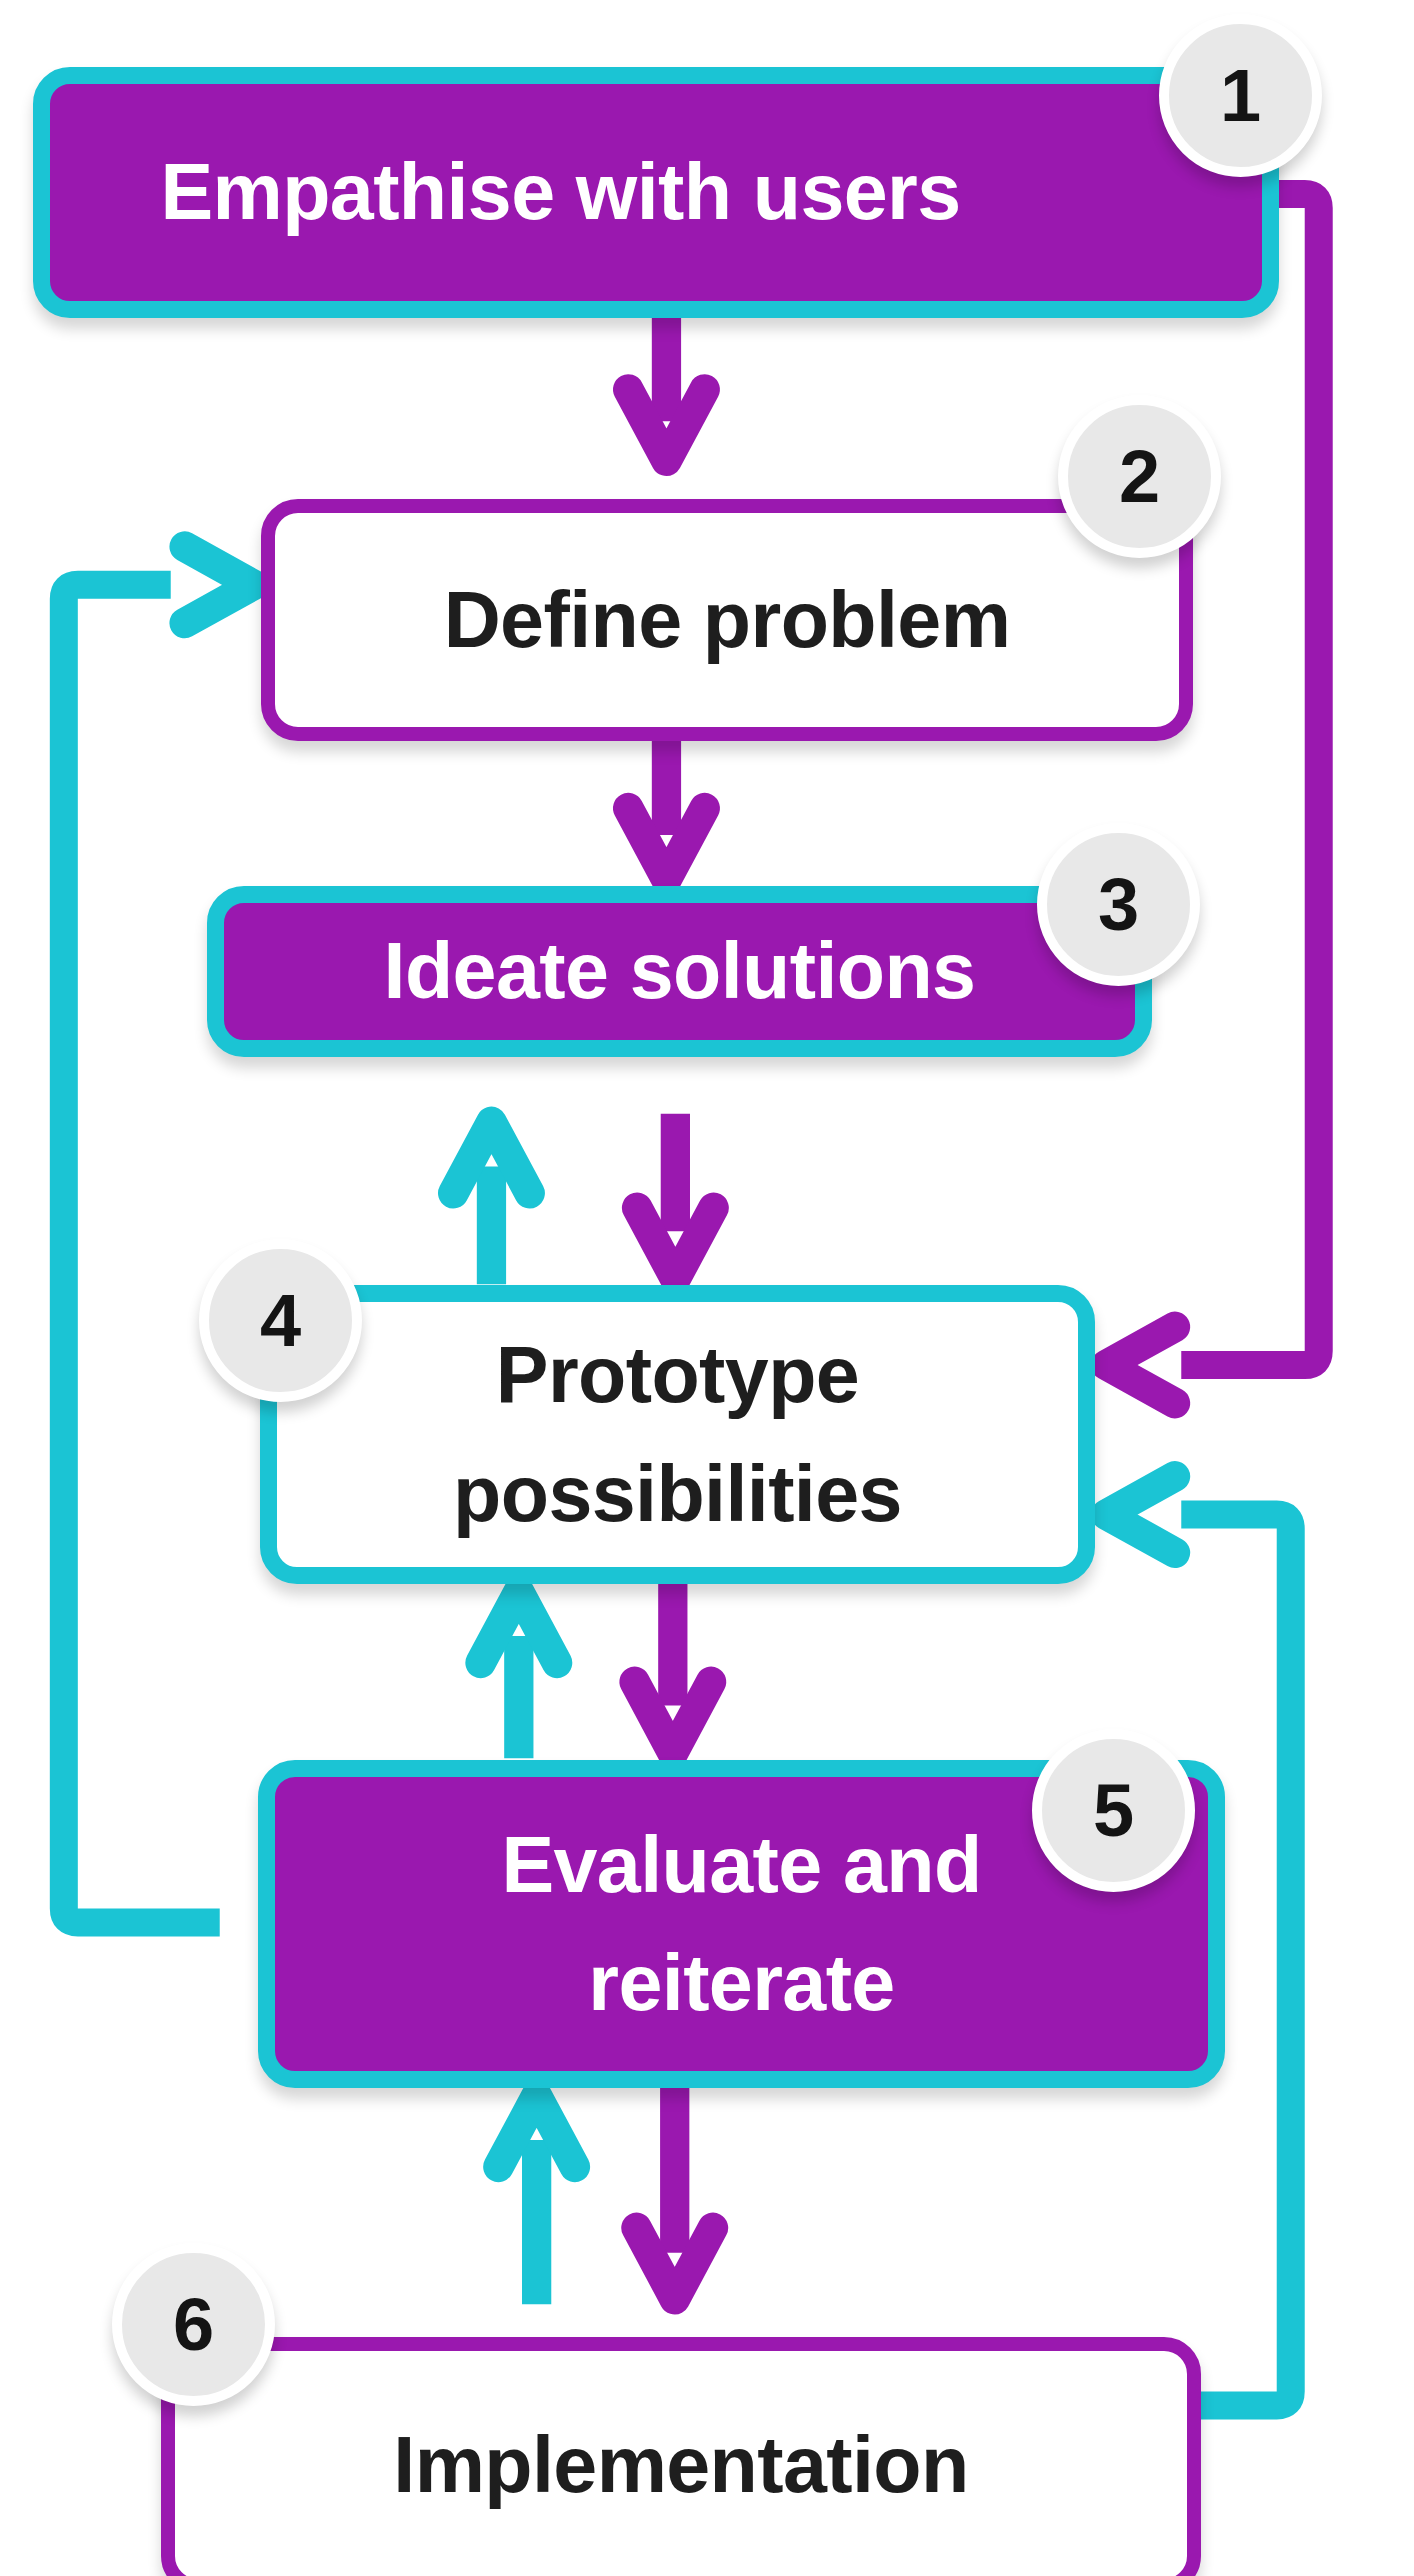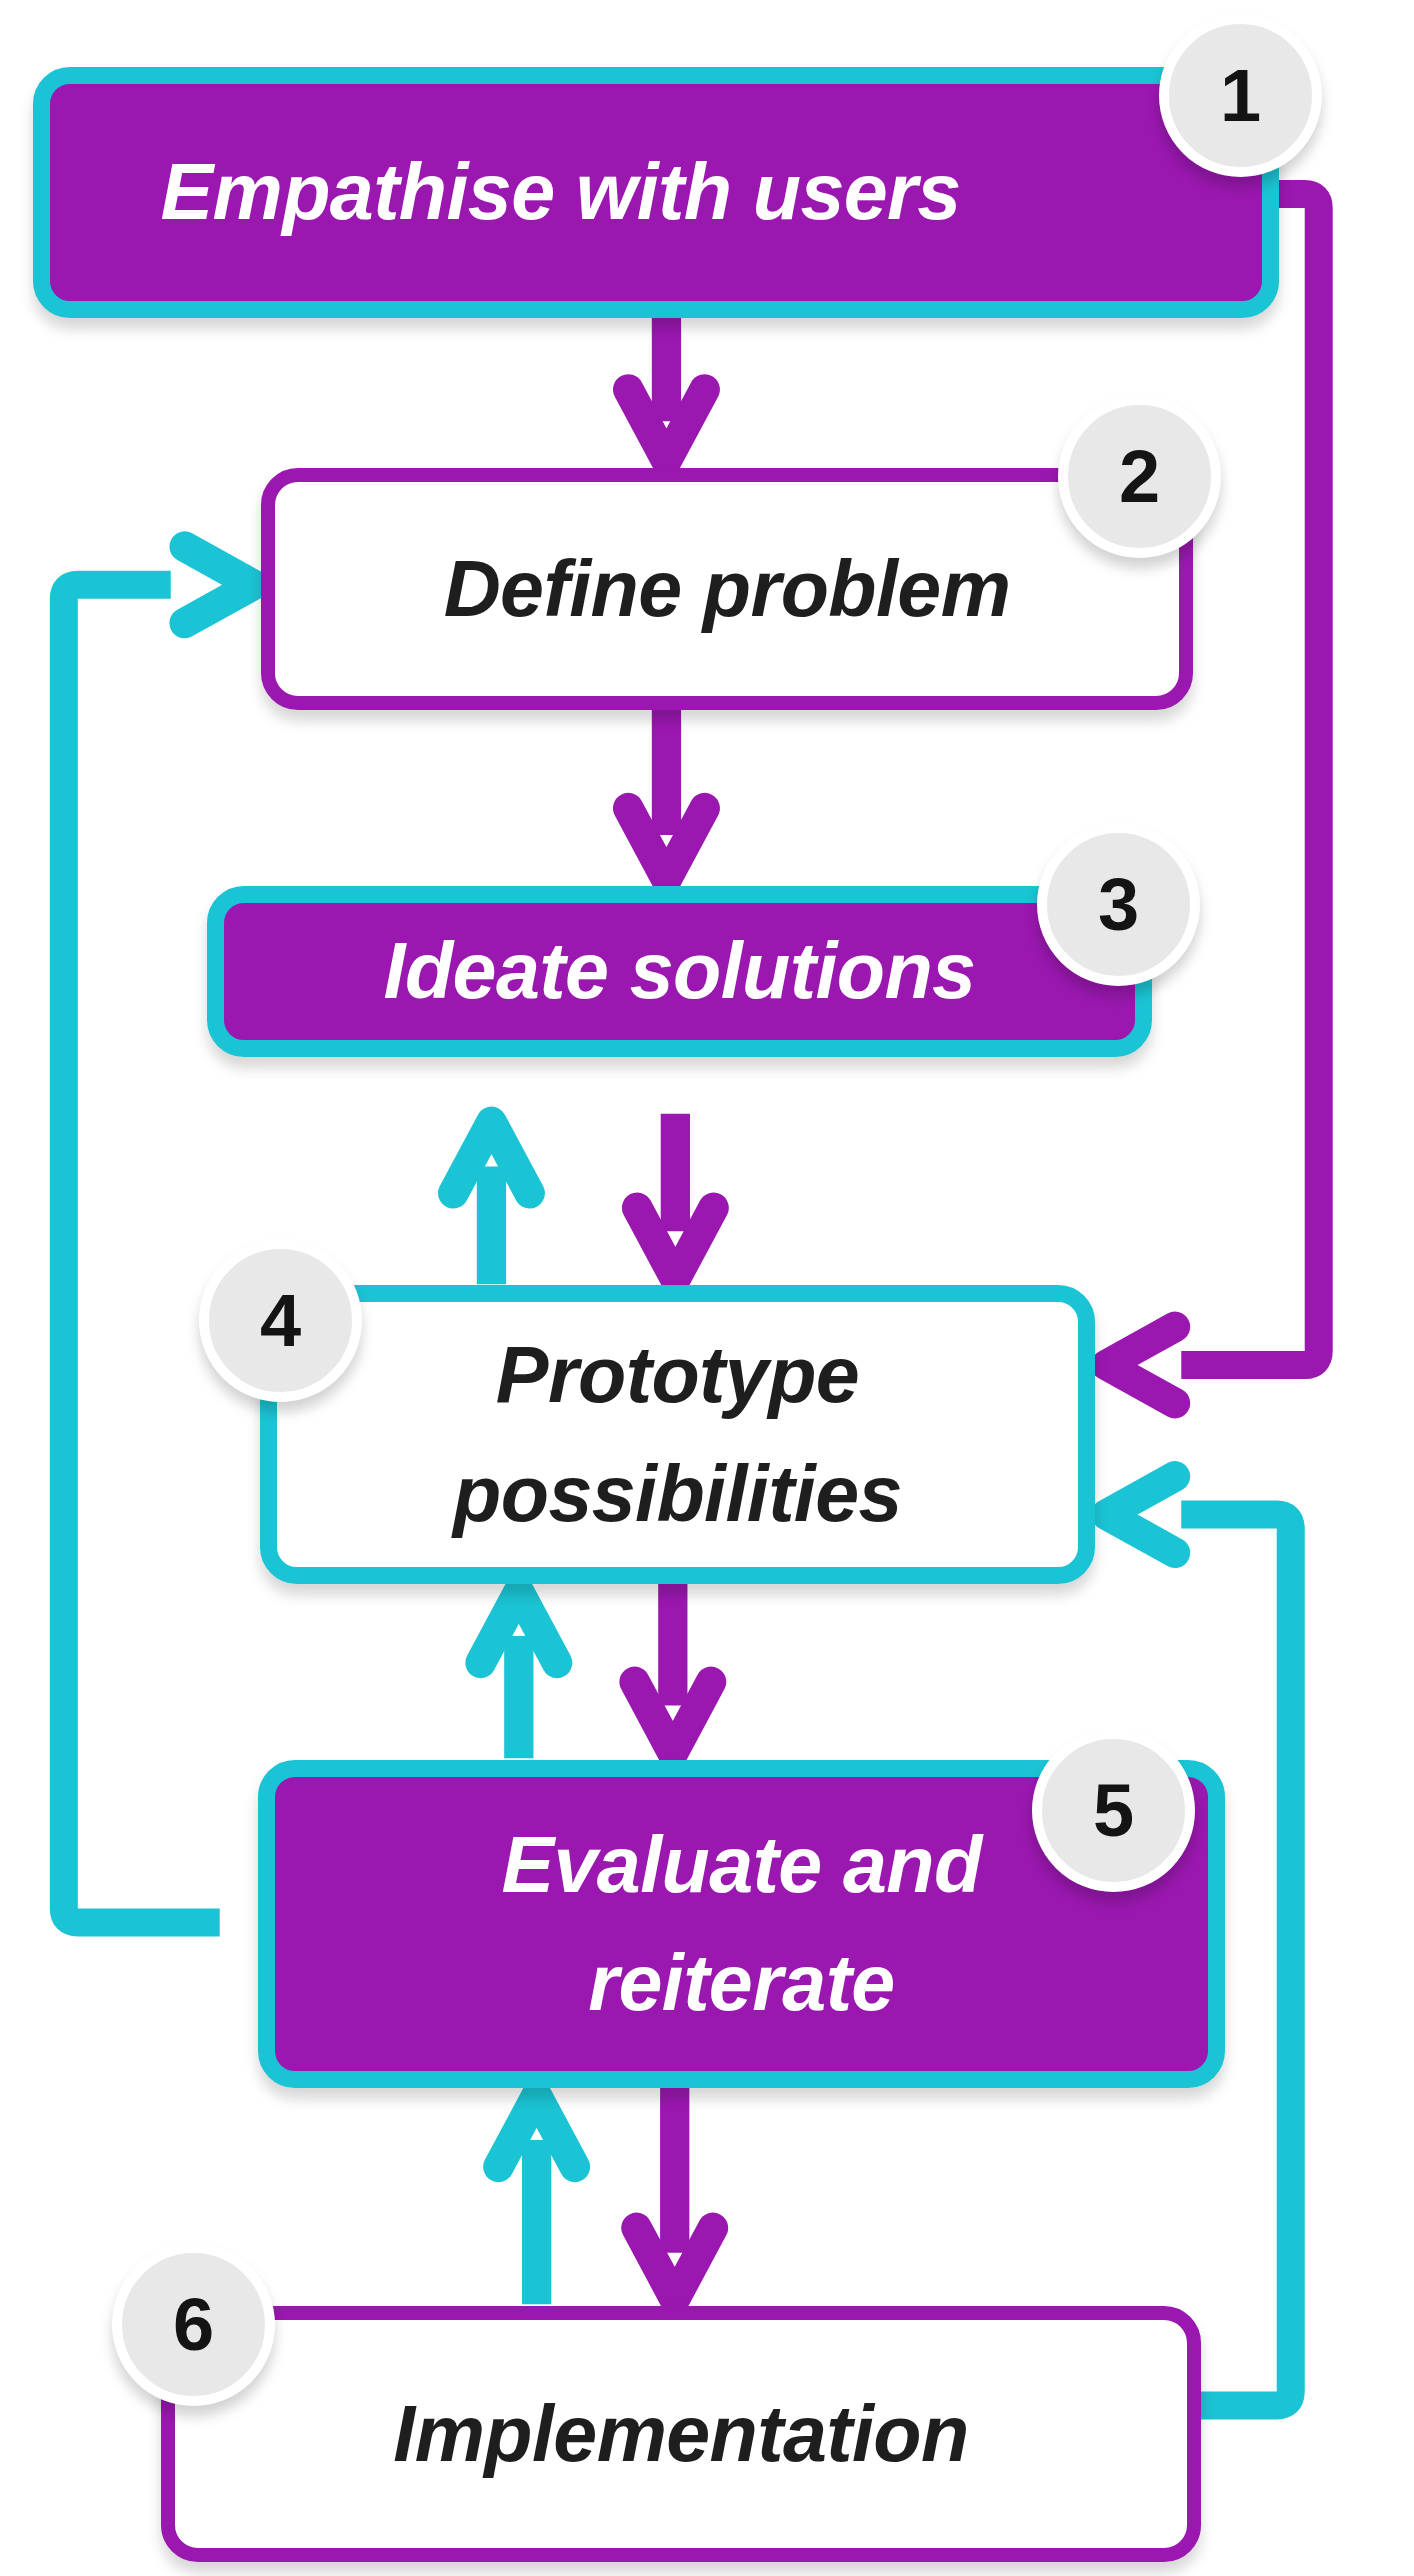--- a/index.html
+++ b/index.html
@@ -16,24 +16,24 @@
   .shaft-c,.loop-c{stroke:var(--cyan);}
   .shaft-p,.shaft-c{stroke-width:46;fill:none;stroke-linecap:butt;}
   .loop-p,.loop-c{stroke-width:44;fill:none;stroke-linecap:butt;stroke-linejoin:round;}
   .head-p,.head-c{stroke-width:48;fill:none;stroke-linecap:round;stroke-linejoin:round;}
   .head-p{stroke:var(--purple);}
   .head-c{stroke:var(--cyan);}
   .box{
     position:absolute; z-index:2; box-sizing:border-box;
     display:flex; align-items:center; justify-content:center; text-align:center;
     font-weight:700; font-size:79px; letter-spacing:-0.6px; line-height:1.5;
-    border-radius:37px; box-shadow:0 10.2px 14px rgba(0,0,0,.16);font-style:italic;
+    border-radius:37px; box-shadow:0 10.2px 14px rgba(0,0,0,.16);
   }
   .purple-fill{background:var(--purple); border:17px solid var(--cyan); color:var(--white);}
-  .white-purple-border{background:var(--white); border:14px solid var(--purple); color:var(--dark);}
+  .white-purple-border{background:var(--white); border:14px solid var(--purple); color:var(--dark);margin-top:31px;}
   .white-cyan-border{background:var(--white); border:17px solid var(--cyan); color:var(--dark);}
   .badge{
     position:absolute; z-index:3; width:143px; height:143px; border-radius:50%;
     background:var(--badge); border:10.2px solid var(--badge_ring);
     display:flex; align-items:center; justify-content:center;
     font-weight:700; font-size:74px; color:#141414; box-sizing:content-box;
     box-shadow:0 10.2px 12.7px rgba(0,0,0,.18);
   }
   #box-1{left:33px;  top:67px;  width:1246px; height:251px; padding-right:191px;}
   #box-2{left:261px; top:468px;  width:932px; height:242px;}

